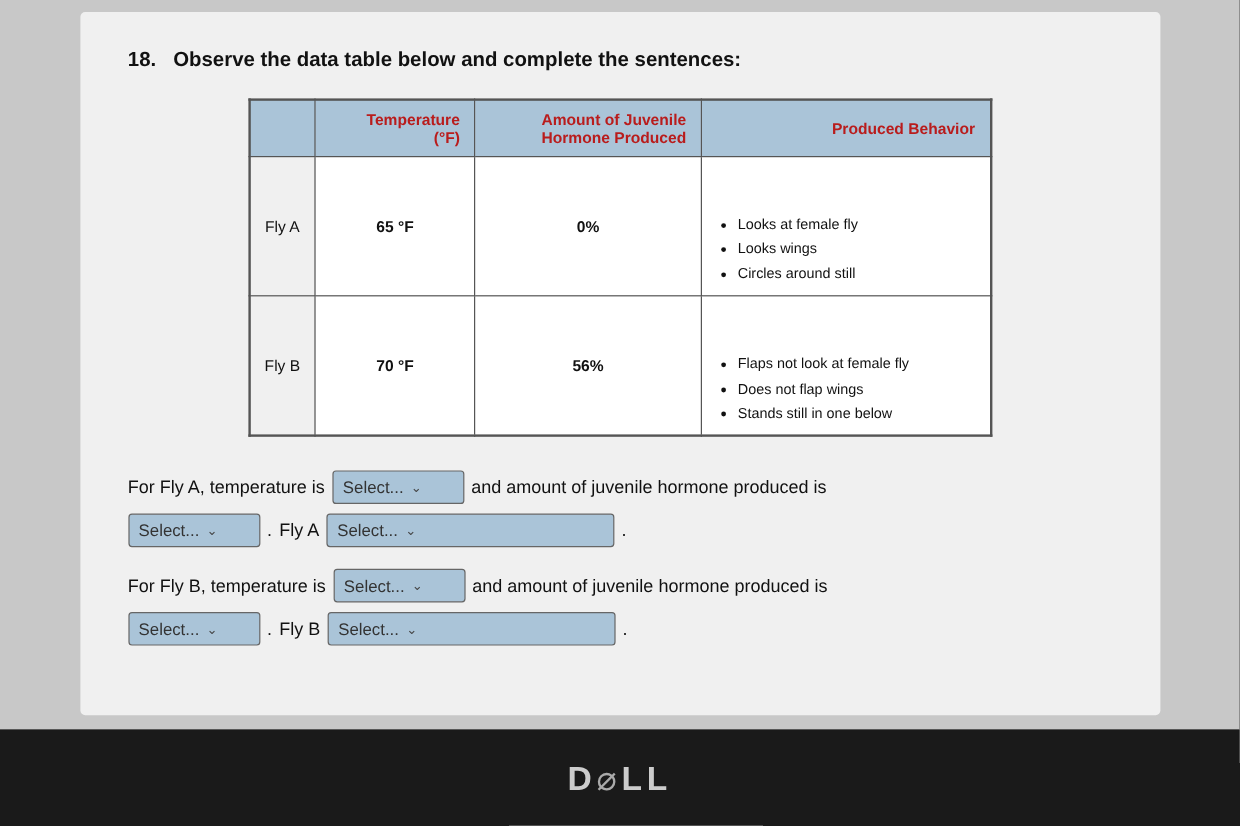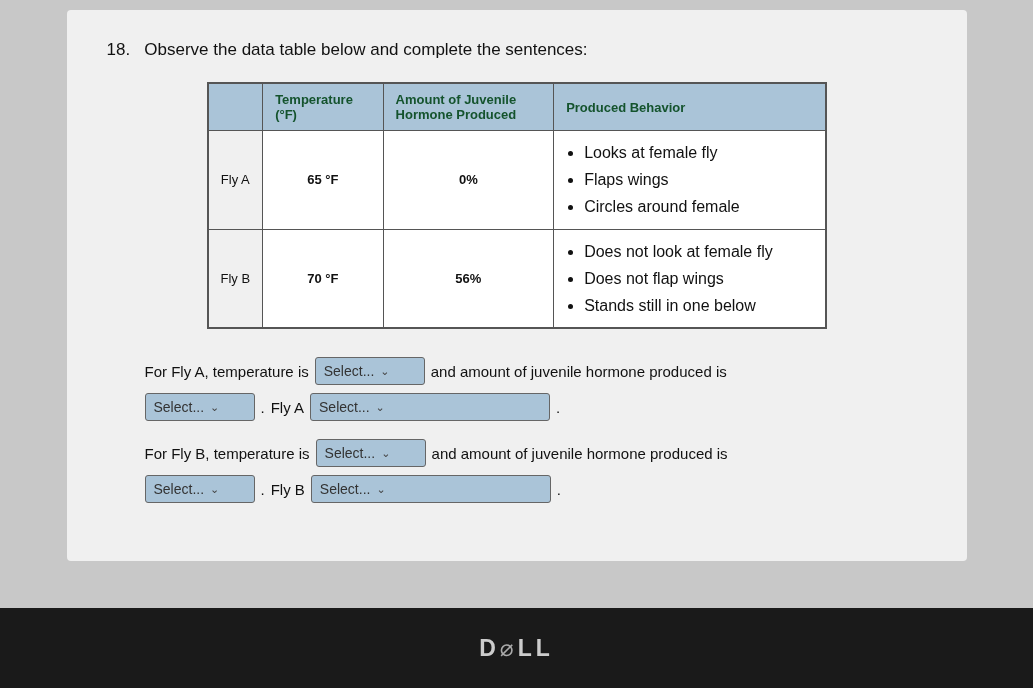--- a/index.html
+++ b/index.html
@@ -26,41 +26,41 @@
     .content-card {
       background: #f0f0f0;
       width: 900px;
       margin-top: 10px;
       padding: 30px 40px 40px 40px;
       border-radius: 4px;
     }
 
     .question-header {
       font-size: 17px;
-      font-weight: normal;
+      font-weight: bold;
       color: #111;
       margin-bottom: 22px;
     }
 
     
     .data-table {
       border-collapse: collapse;
       margin: 0 auto 28px auto;
       border: 2px solid #555;
       width: 620px;
     }
 
     .data-table th {
       background: #aac4d8;
       border: 1.5px solid #555;
       padding: 8px 12px;
       font-size: 13px;
       font-weight: bold;
-      text-align: left;
-      color: #14532d;
+      text-align: right;
+      color: #b91c1c;
     }
 
     .data-table td {
       border: 1.5px solid #555;
       padding: 8px 12px;
       font-size: 13px;
       vertical-align: middle;
       background: #fff;
       color: #111;
     }
@@ -81,38 +81,38 @@
 
     .hormone-cell {
       font-size: 22px;
       font-weight: bold;
       text-align: center;
     }
 
     .behavior-cell ul {
       list-style: disc;
       padding-left: 18px;
-      font-size: 16px;
+      font-size: 12px;
       line-height: 1.7;
+      margin-top: 38px;
     }
 
     
     .sentence-block {
       margin-bottom: 18px;
     }
 
     .sentence-line {
       display: flex;
       align-items: center;
       flex-wrap: wrap;
       gap: 6px;
       font-size: 15px;
       color: #111;
       margin-bottom: 8px;
-      margin-left: 38px;
     }
 
     .select-dropdown {
       background: #aac4d8;
       border: 1.5px solid #666;
       border-radius: 3px;
       padding: 5px 8px;
       font-size: 14px;
       color: #333;
       cursor: pointer;
@@ -140,21 +140,21 @@
     .dell-bar {
       background: #1a1a1a;
       height: 80px;
       display: flex;
       align-items: center;
       justify-content: center;
     }
 
     .dell-logo {
       color: #ccc;
-      font-size: 23px;
+      font-size: 28px;
       font-weight: bold;
       letter-spacing: 4px;
       font-family: Arial, sans-serif;
     }
 
     .dell-logo span.slash {
       font-weight: 100;
       color: #aaa;
     }
   </style>
@@ -180,32 +180,32 @@
         </tr>
       </thead>
       <tbody>
         <tr>
           <td class="fly-label">Fly A</td>
           <td class="temp-cell">65 °F</td>
           <td class="hormone-cell">0%</td>
           <td class="behavior-cell">
             <ul>
               <li>Looks at female fly</li>
-              <li>Flaps wings</li>
-              <li>Circles around female</li>
+              <li>Looks wings</li>
+              <li>Circles around still</li>
             </ul>
           </td>
         </tr>
         <tr>
           <td class="fly-label">Fly B</td>
           <td class="temp-cell">70 °F</td>
           <td class="hormone-cell">56%</td>
           <td class="behavior-cell">
             <ul>
-              <li>Does not look at female fly</li>
+              <li>Flaps not look at female fly</li>
               <li>Does not flap wings</li>
               <li>Stands still in one below</li>
             </ul>
           </td>
         </tr>
       </tbody>
     </table>
 
     <div class="sentence-block">
       <div class="sentence-line">

